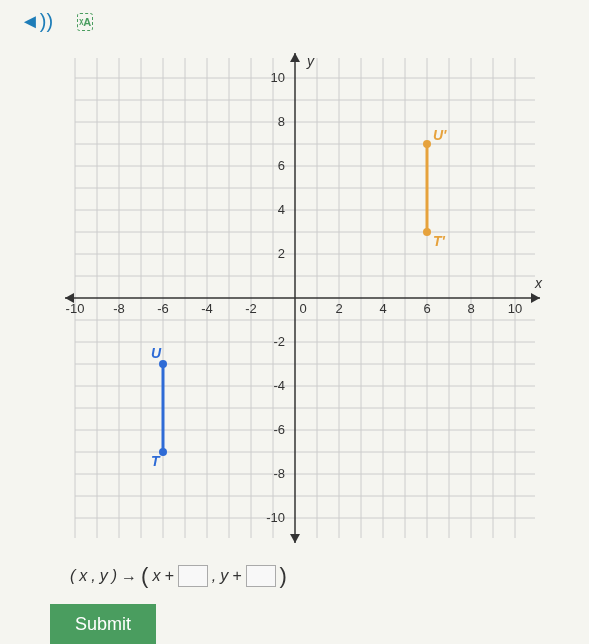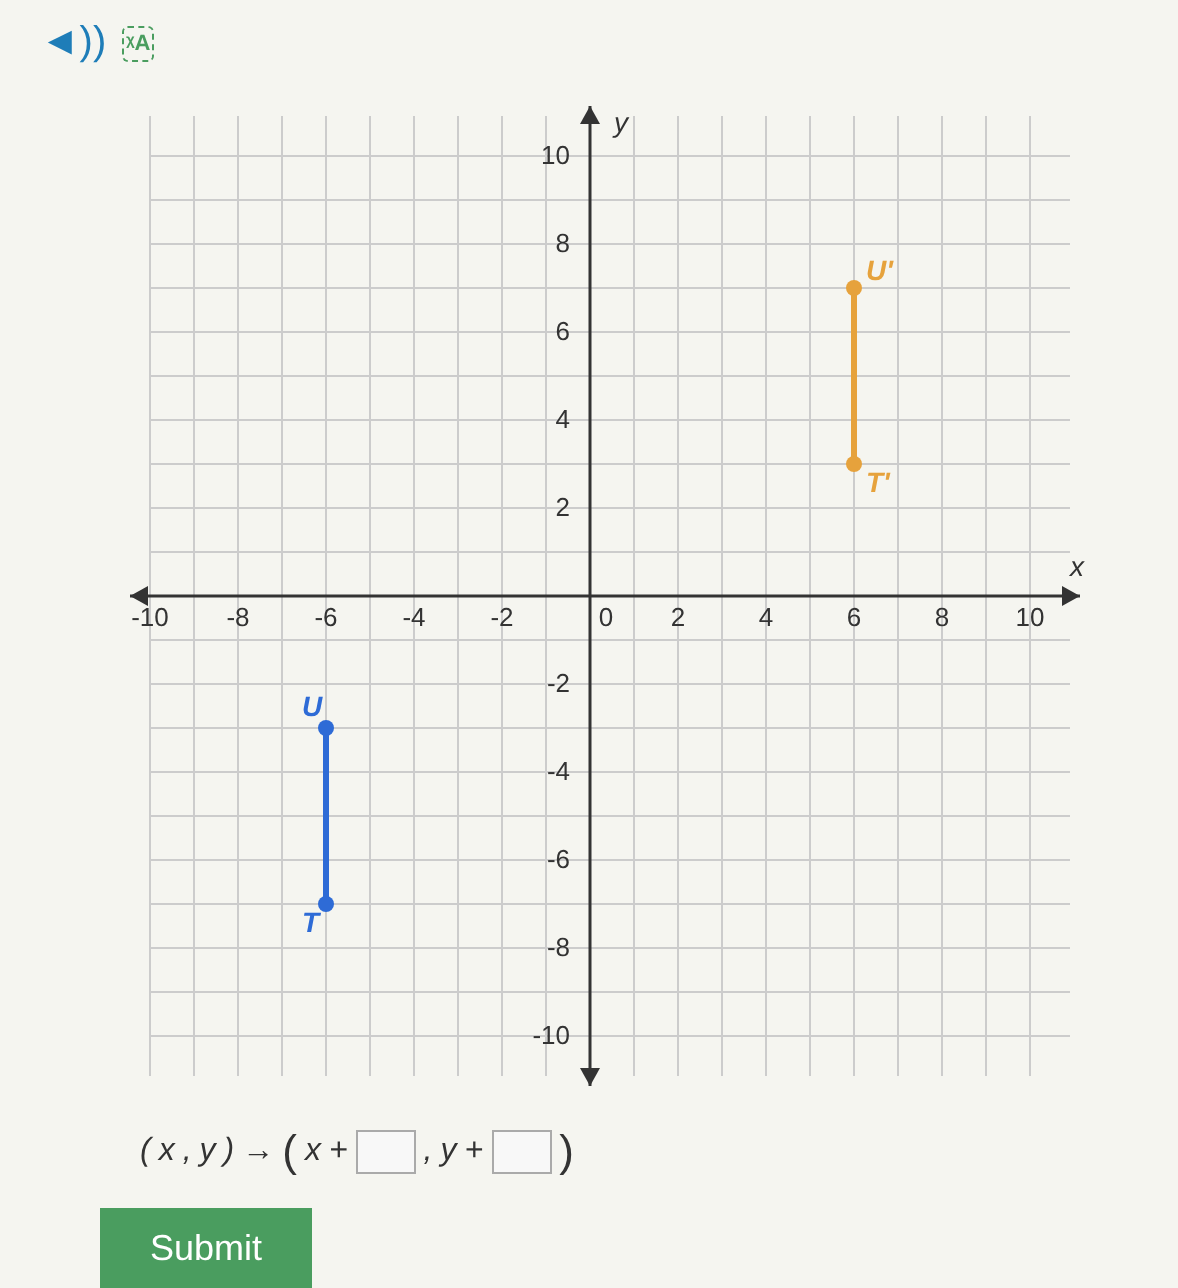--- a/index.html
+++ b/index.html
@@ -21,20 +21,21 @@
     color: #1e7db8;
     font-size: 20px;
   }
   .tts-icon {
     border: 1.5px dashed #4a9d5f;
     color: #4a9d5f;
     font-size: 11px;
     padding: 2px 1px;
     border-radius: 3px;
     font-weight: bold;
+    margin-left: 16px;
   }
   .question-text {
     font-size: 15px;
     color: #333;
   }
   .overline {
     text-decoration: overline;
     font-style: italic;
   }
   .chart-area {

